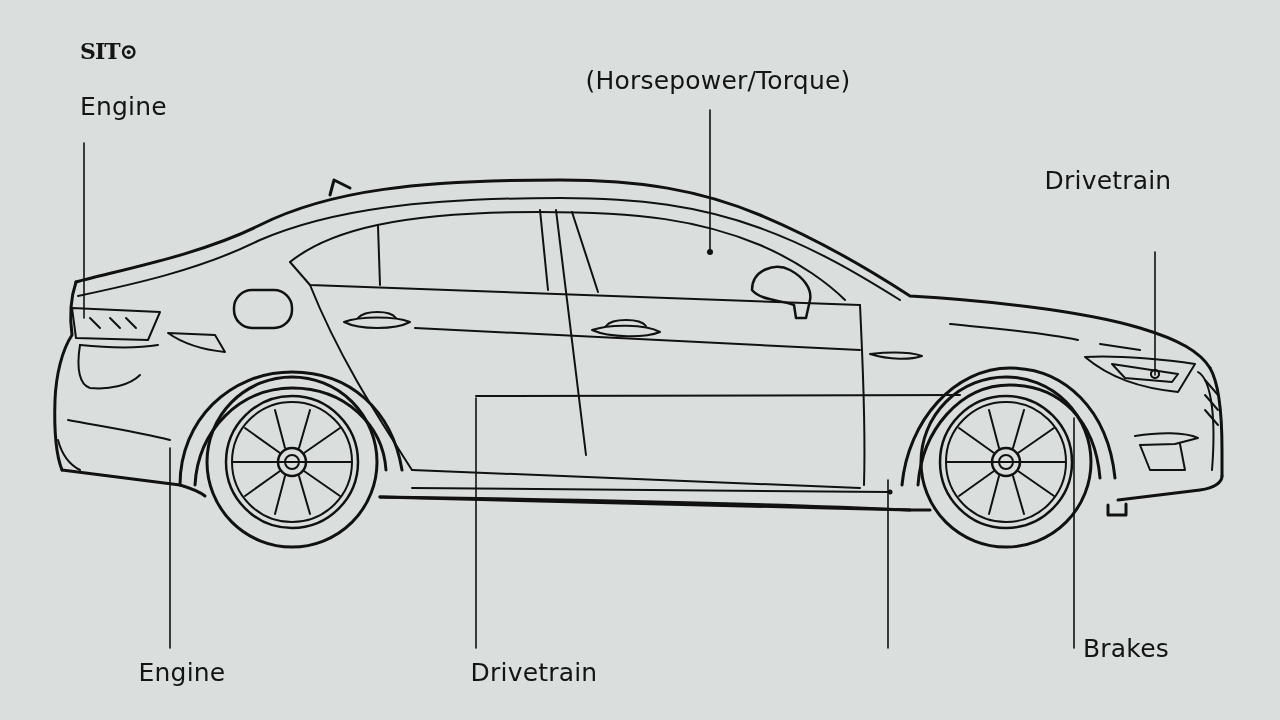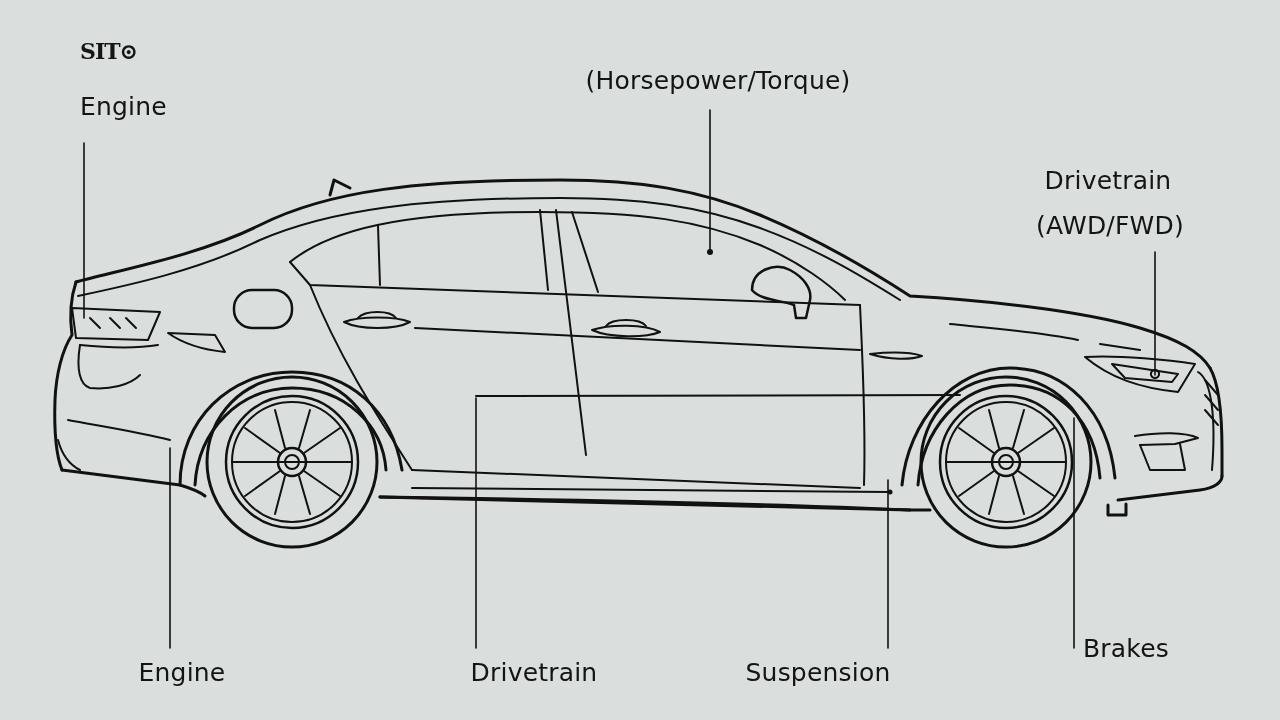--- a/index.html
+++ b/index.html
@@ -164,19 +164,17 @@
     </g>
 
     <path stroke-width="3" d="M380 497 C 600 500, 800 505, 910 510 L 930 510"></path>
     <path stroke-width="2" d="M412 488 L 890 492"></path>
   </svg>
 
   <div class="garbled">SIT⊙</div>
   <div class="label" style="left:80px; top:92px;">Engine</div>
   <div class="label center" style="left:718px; top:66px;">(Horsepower/Torque)</div>
   <div class="label center" style="left:1108px; top:166px;">Drivetrain</div>
-  <div class="label center" style="left:1110px; top:211px;">(AWD/FWD)</div>
 
   <div class="label center" style="left:182px; top:658px;">Engine</div>
   <div class="label center" style="left:534px; top:658px;">Drivetrain</div>
-  <div class="label center" style="left:818px; top:658px;">Suspension</div>
   <div class="label center" style="left:1126px; top:634px;">Brakes</div>
 </div>
 
 </body></html>

